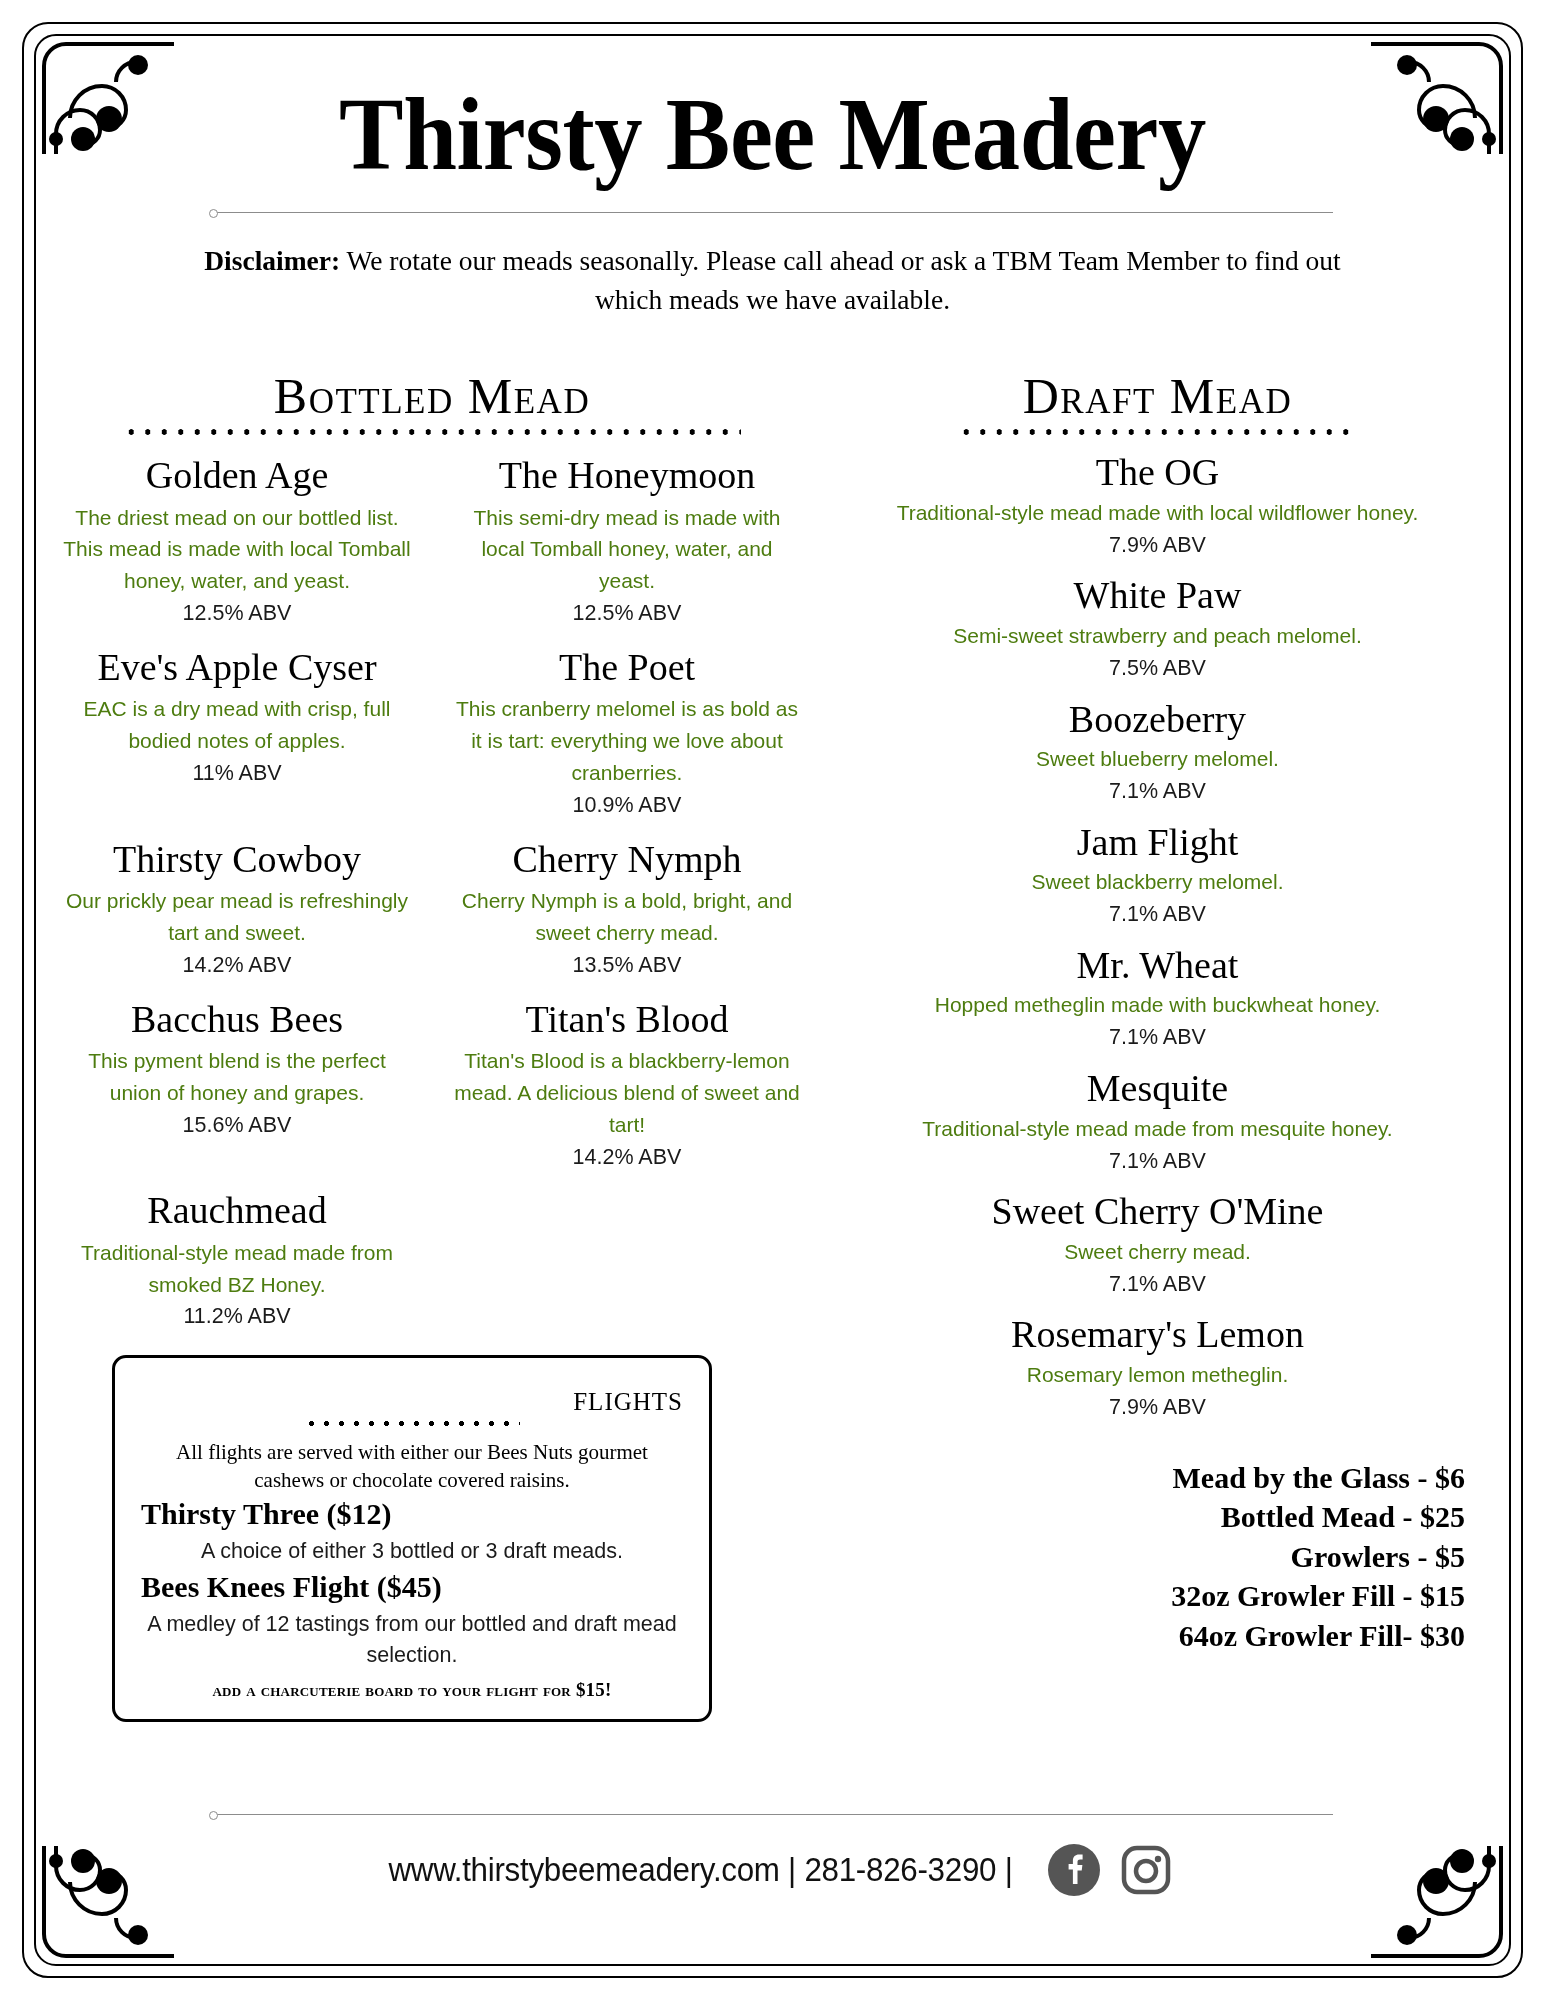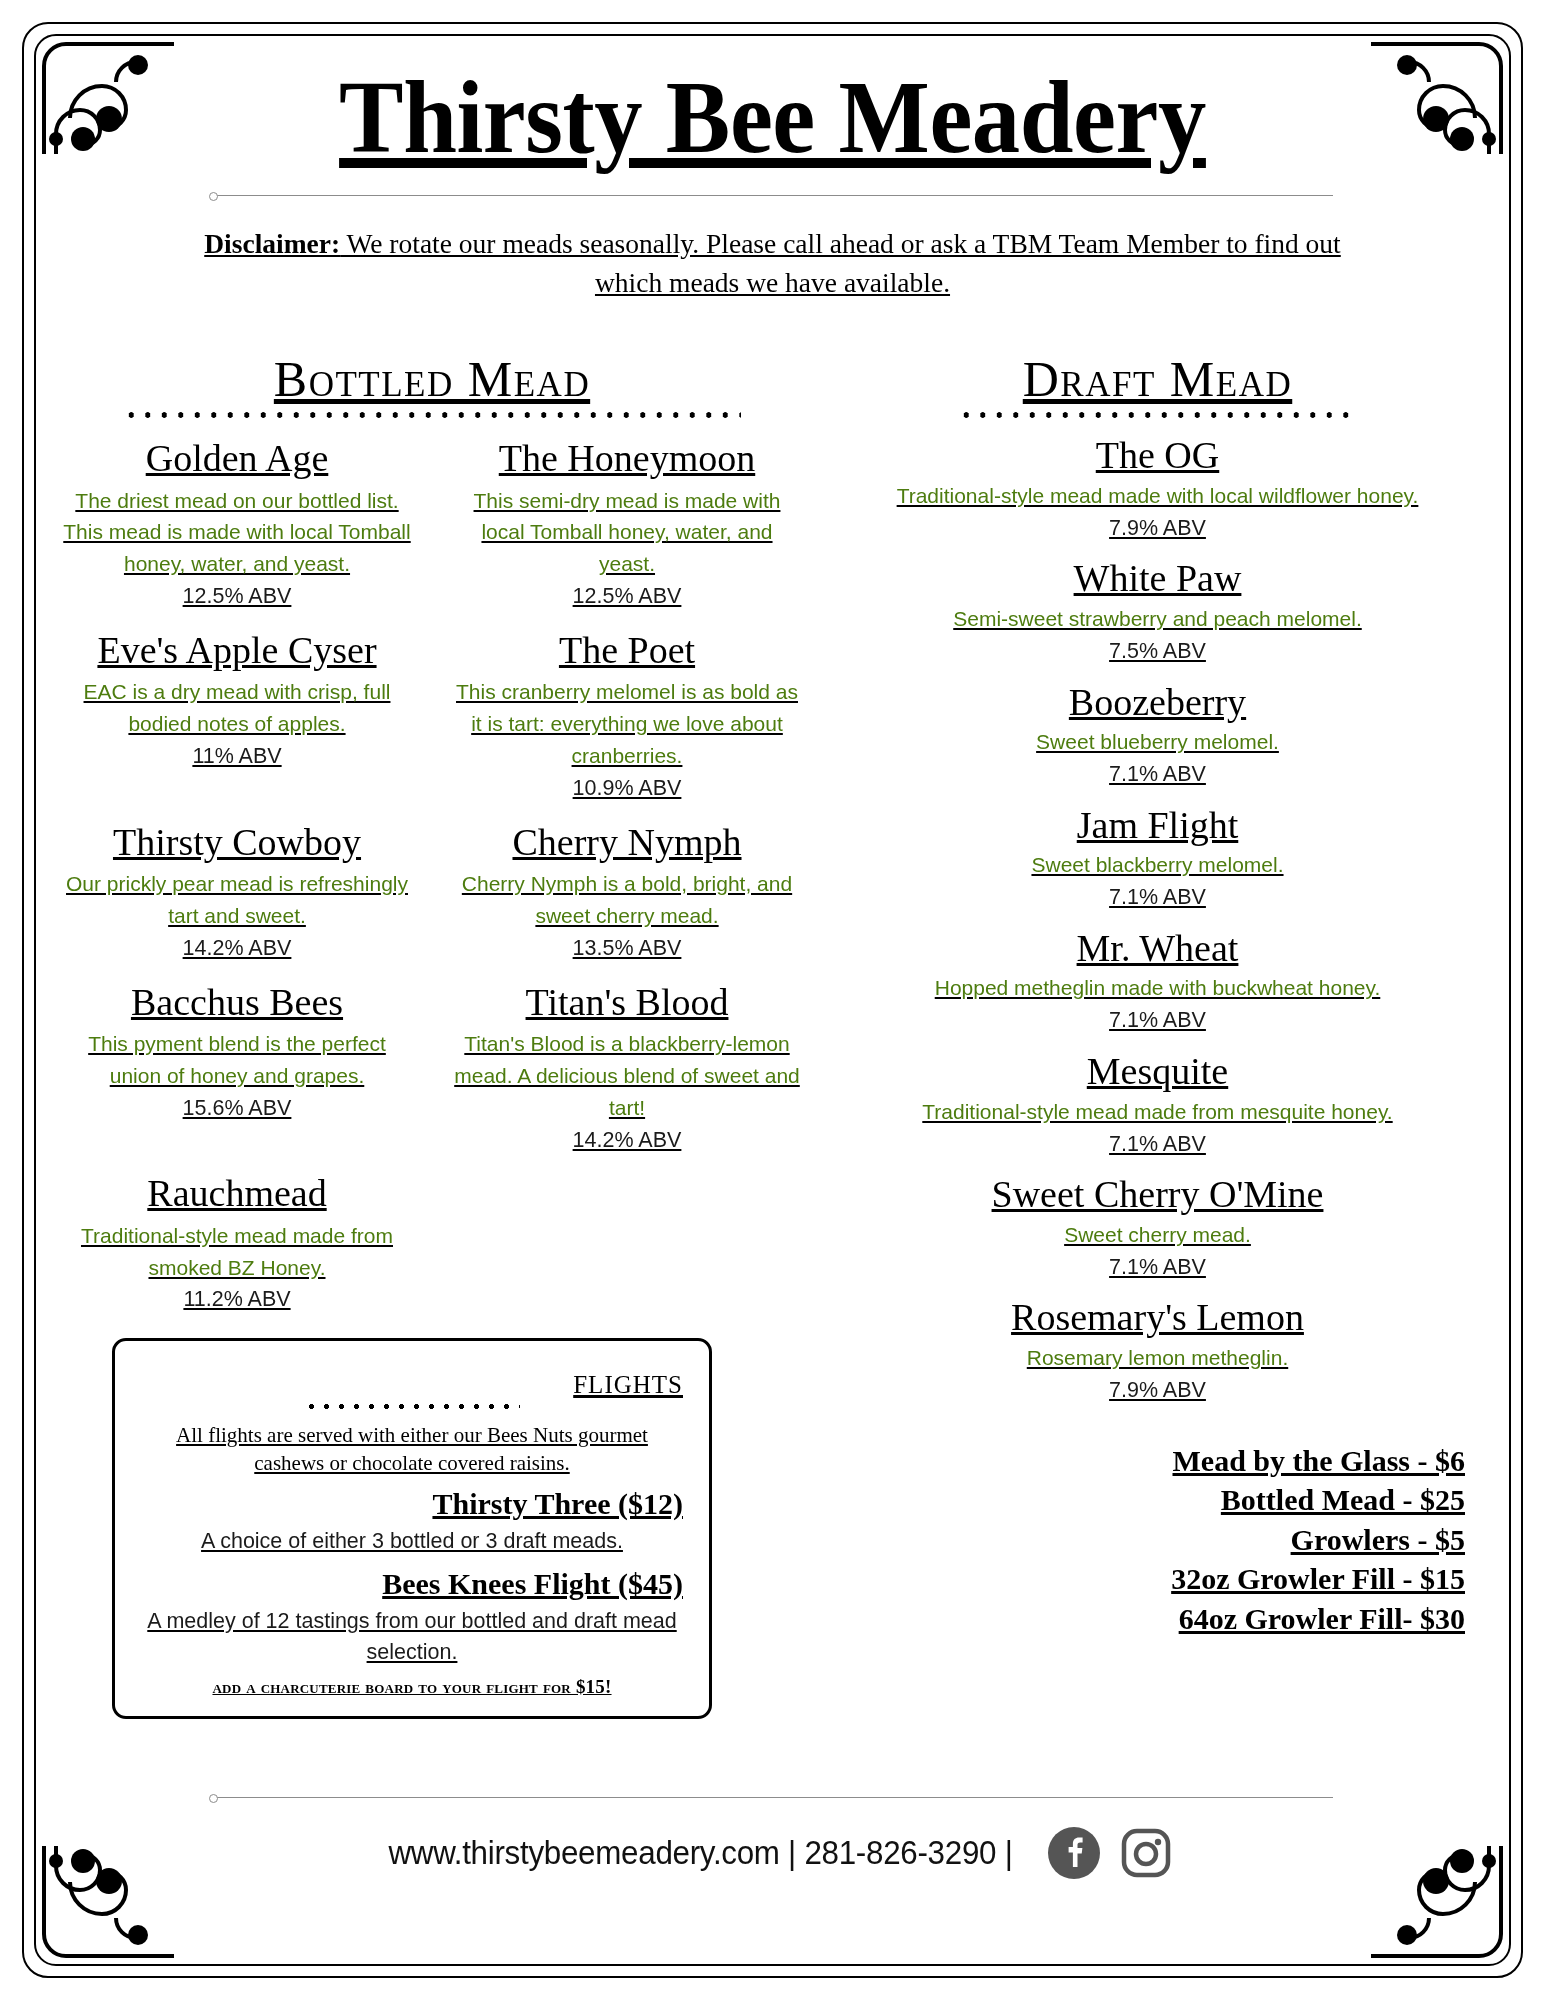--- a/index.html
+++ b/index.html
@@ -46,24 +46,23 @@
   .corner svg { display:block; width:100%; height:100%; }
   .corner-tl { left: 26px;  top: 26px; }
   .corner-tr { right: 26px; top: 26px;  transform: scaleX(-1); }
   .corner-bl { left: 26px;  bottom: 26px; transform: scaleY(-1); }
   .corner-br { right: 26px; bottom: 26px; transform: scale(-1,-1); }
 
   
   .content {
     position: absolute;
     left: 62px;
-    top: 44px;
+    top: 61px;
     width: 1421px;
     height: 1880px;
-    text-decoration: underline;
   }
 
   
   .title {
     text-align: center;
     font-family: "Liberation Serif", serif;
     font-weight: bold;
     font-size: 104px;
     line-height: 1.02;
     letter-spacing: -0.5px;
@@ -193,26 +192,25 @@
     background-repeat: repeat-x;
   }
   .flights-note {
     text-align: center;
     font-family: "Liberation Serif", serif;
     font-size: 21px;
     line-height: 1.34;
     margin-top: 9px;
   }
   .flight-name {
-    text-align: right;
+    text-align: left;
     font-family: "Liberation Serif", serif;
     font-weight: bold;
     font-size: 30px;
     line-height: 1.35;
-    margin-top: 7px;
   }
   .flight-desc {
     text-align: center;
     font-family: "Liberation Sans", sans-serif;
     font-size: 21.5px;
     line-height: 1.45;
     margin-top: 1px;
     color: #1b1b1b;
   }
   .flights-addon {

